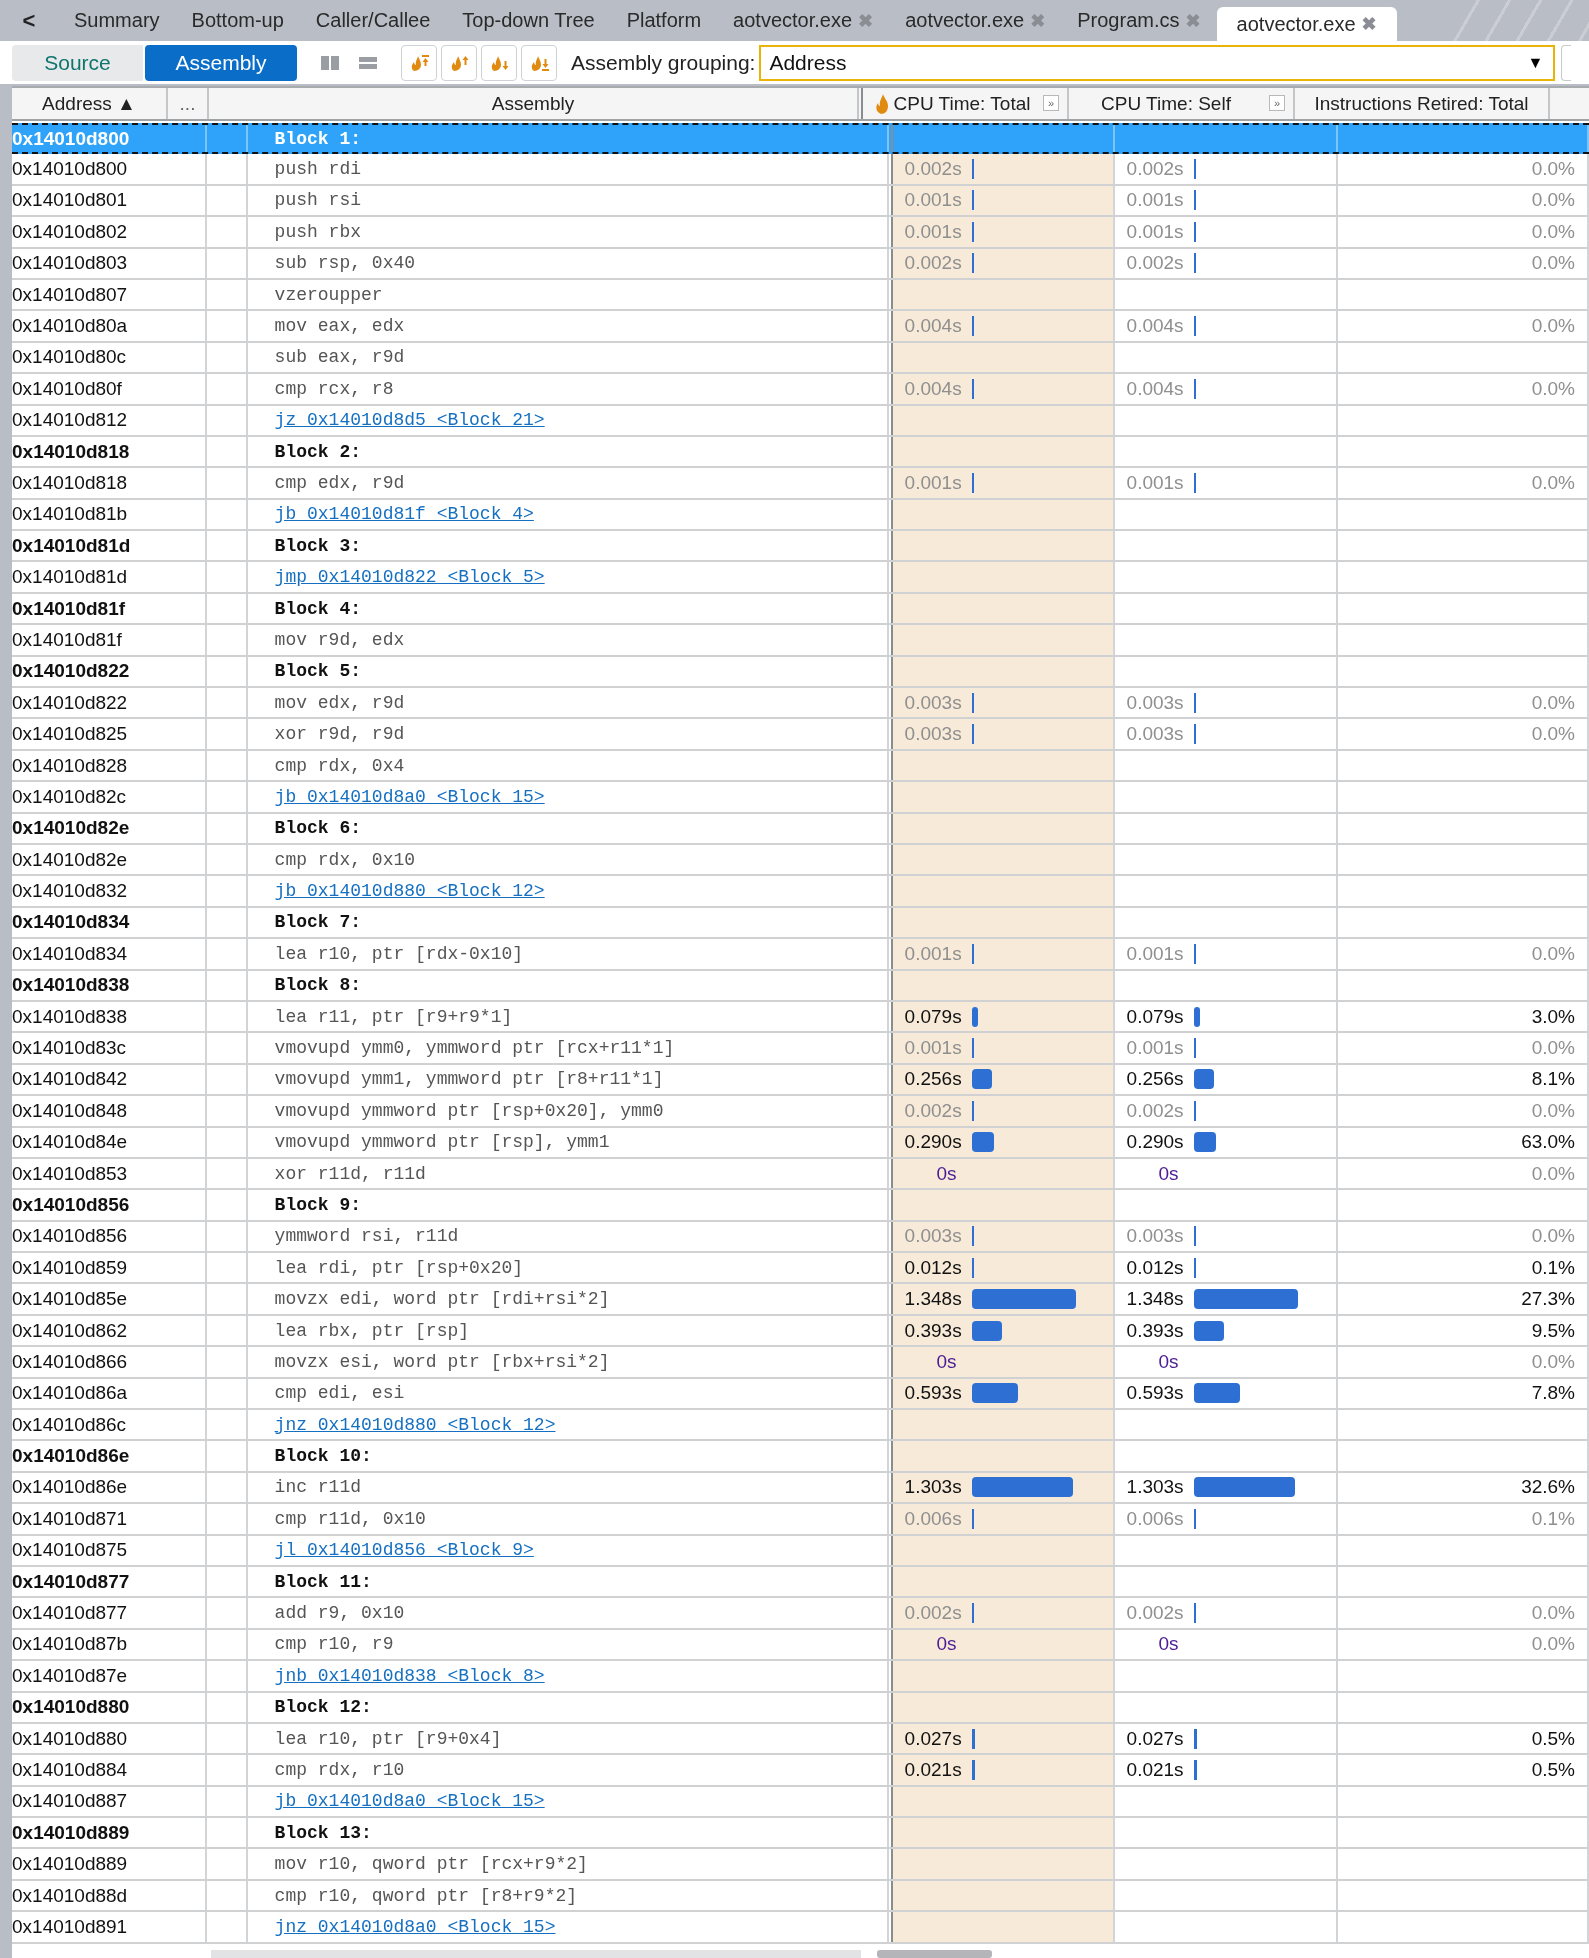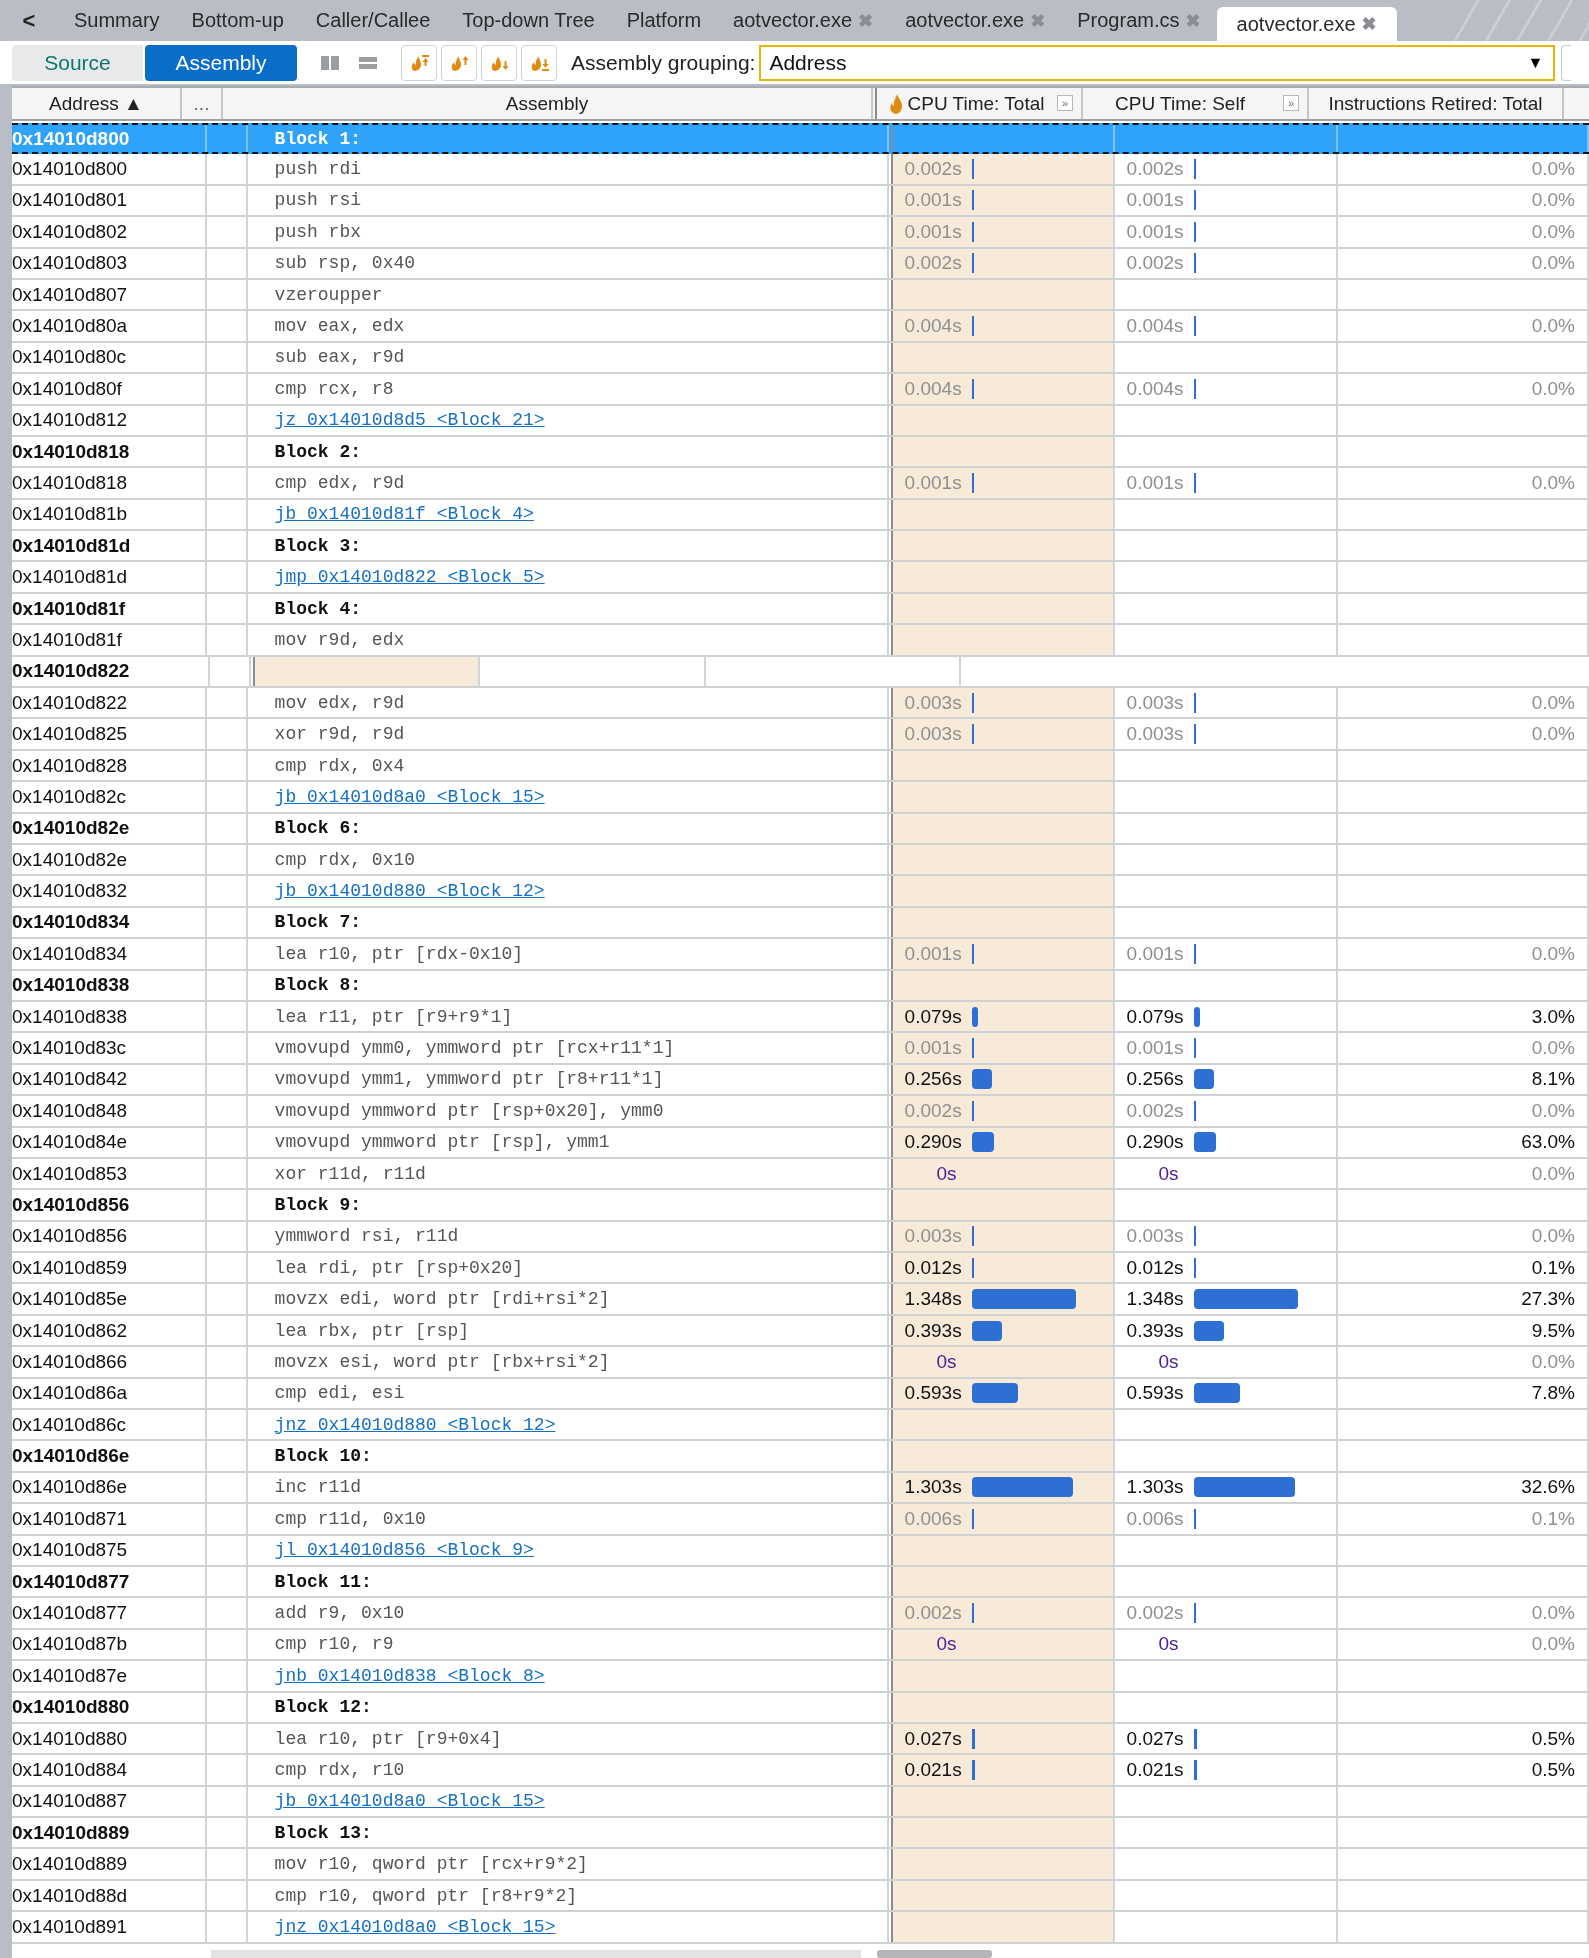--- a/index.html
+++ b/index.html
@@ -139,21 +139,21 @@
   <span class="grouping-label">Assembly grouping:</span>
   <div class="grouping-select">
     <span>Address</span>
     <span class="arrow">▼</span>
   </div>
   <div class="toolbar-end"></div>
 </div>
 
 <div class="grid">
   <div class="hdr">
-    <div class="c" style="width:170px">Address ▲</div>
+    <div class="c" style="width:156px">Address ▲</div>
     <div class="c" style="width:41px;color:#666">...</div>
     <div class="c" style="width:650px">Assembly</div>
     <div class="c" style="width:4px;border-right:2px solid #8a8d90"></div>
     <div class="c" style="width:206px;padding-right:26px">
       <svg width="16" height="22" viewBox="0 0 16 22" style="margin-right:4px">
           <path d="M7 21C2 19 1 14 4 10c0 2 1 3 2 3-1-5 2-8 3-12 1 4 5 7 5 12 0 5-3 8-7 8z" fill="#e08a10"></path>
         </svg>
       <span>CPU Time: Total</span>
       <span class="expand">»</span>
     </div>
@@ -423,20 +423,23 @@
         <div class="c c-split"></div>
         <div class="c c-tot"></div>
         <div class="c c-self"></div>
         <div class="c c-ins">
           <span class="val-dim"></span>
         </div>
       </div>
       <div class="row block">
         <div class="c c-addr">0x14010d822</div>
         <div class="c c-dots"></div>
+        <div class="c c-asm">
+          <span>Block 5:</span>
+        </div>
         <div class="c c-split"></div>
         <div class="c c-tot"></div>
         <div class="c c-self"></div>
         <div class="c c-ins">
           <span class="val-dim"></span>
         </div>
       </div>
       <div class="row">
         <div class="c c-addr">0x14010d822</div>
         <div class="c c-dots"></div>

